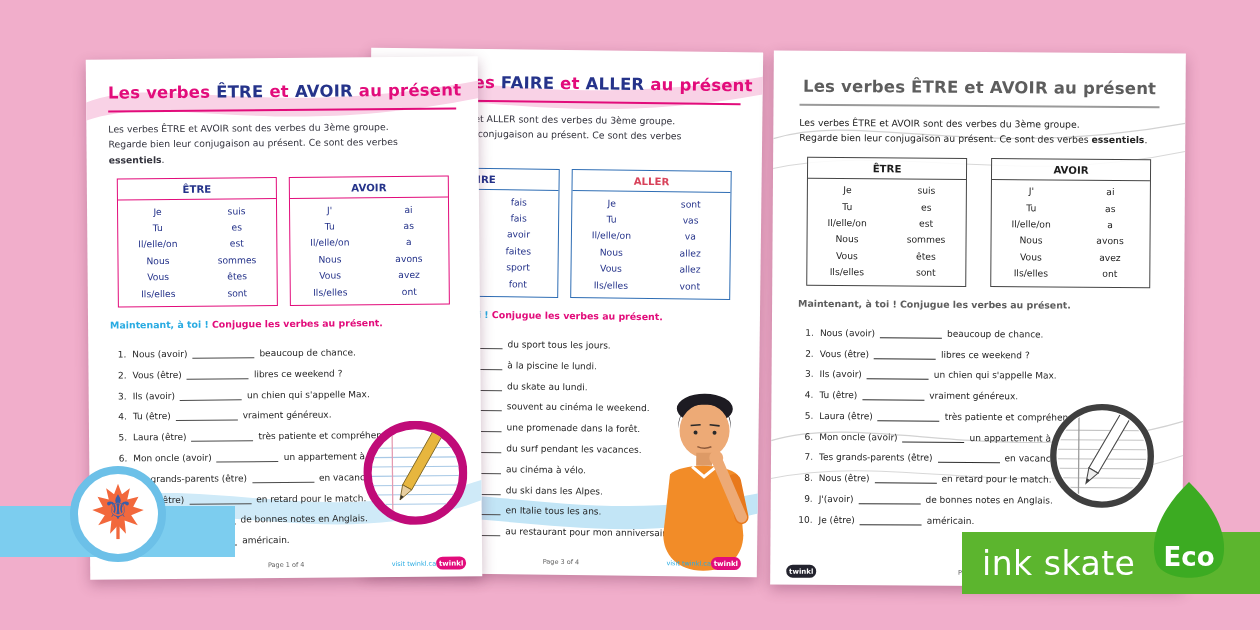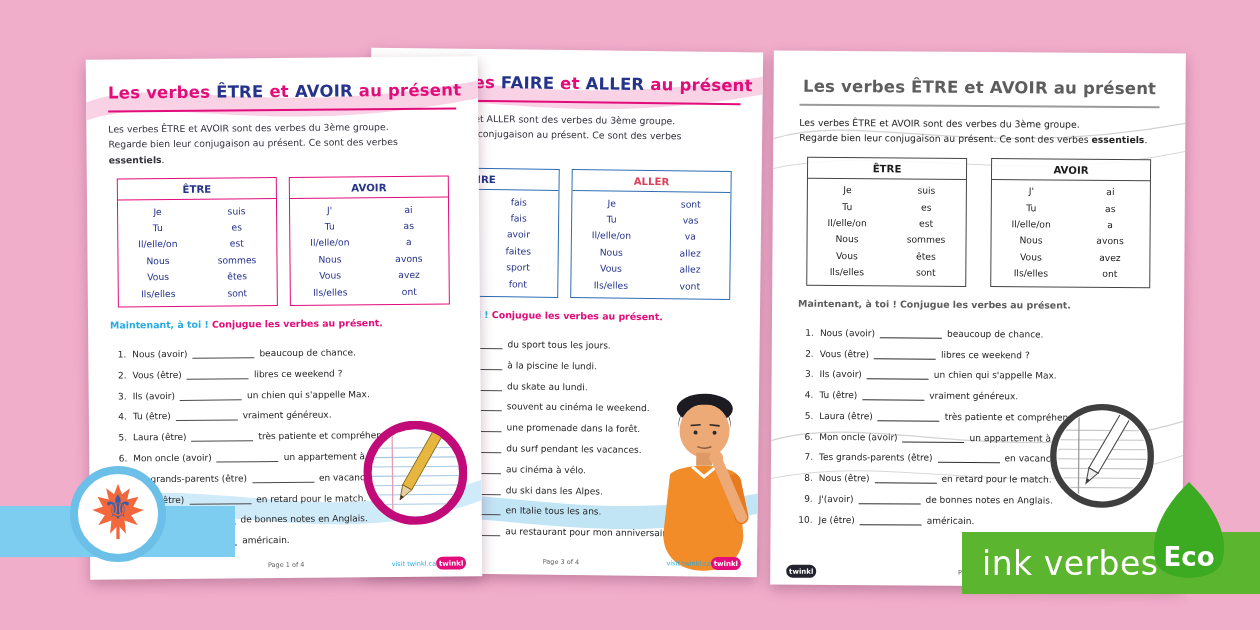--- a/index.html
+++ b/index.html
@@ -566,18 +566,18 @@
 
 <div class="badge">
   <svg viewBox="0 0 100 100">
     <path d="M50,4 L56,20 L68,11 L64,28 L81,24 L73,39 L89,44 L70,52 L80,67 L60,60 L62,80 L50,67 L38,80 L40,60 L20,67 L30,52 L11,44 L27,39 L19,24 L36,28 L32,11 L44,20 Z" fill="#f2683c"></path>
     <rect x="47.5" y="66" width="5" height="22" fill="#f2683c"></rect>
   </svg>
   <span class="fleur">⚜</span>
 </div>
 
 <div class="eco-banner">
-  <span class="eco-text">ink verbes</span>
+  <span class="eco-text">ink skate</span>
   <svg class="eco-leaf" viewBox="0 0 86 110">
     <path d="M43,2 C68,26 84,56 76,82 C69,103 17,103 10,82 C2,56 18,26 43,2 Z" fill="#3cab22"></path>
     <text x="43" y="86" text-anchor="middle" fill="#ffffff" font-size="26" font-weight="bold" font-family="DejaVu Sans, sans-serif">Eco</text>
   </svg>
 </div>
 
 </body></html>

